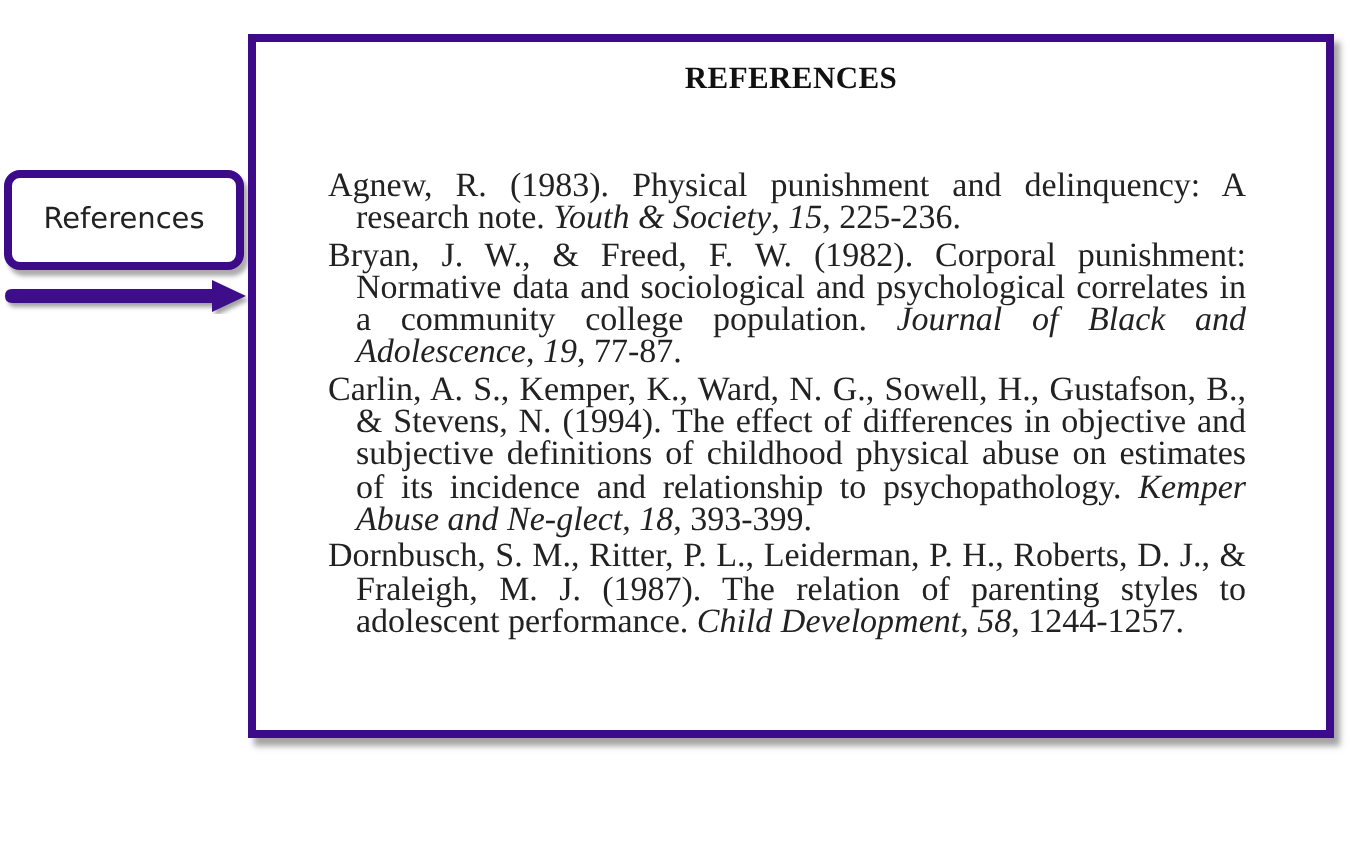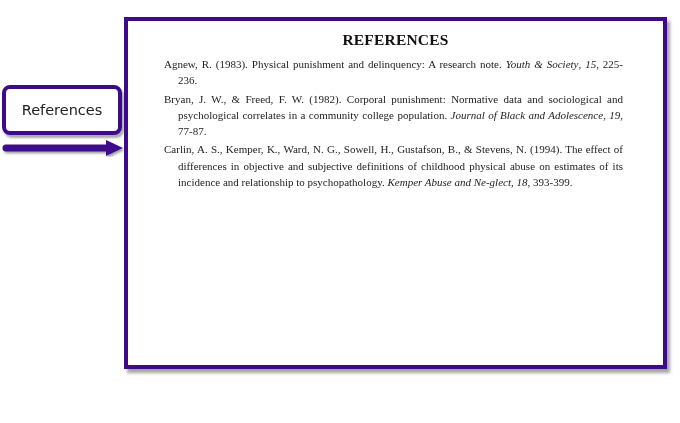--- a/index.html
+++ b/index.html
@@ -13,22 +13,22 @@
       border: 4px solid #3d0a8a;
       background: #ffffff;
       box-shadow: 3px 4px 3px rgba(90,90,90,0.55);
     }
     .doc-title {
       position: absolute; left: 0; right: 0; top: 10px;
       text-align: center; font-weight: bold; font-size: 15.5px; color: #111;
       letter-spacing: 0.2px;
     }
     .ref-list {
-      position: absolute; left: 36px; right: 40px; top: 35px;
-      font-size: 11px; line-height: 16.3px; color: #222;
+      position: absolute; left: 36px; right: 40px; top: 64px;
+      font-size: 17px; line-height: 16.3px; color: #222;
       text-align: justify;
     }
     .ref-entry {
       padding-left: 14px; text-indent: -14px; margin: 0 0 2px 0;
     }
     .ref-entry i { font-style: italic; }
     .callout {
       position: absolute; left: 2px; top: 85px; width: 112px; height: 42px;
       border: 4px solid #3d0a8a; border-radius: 8px; background: #fff;
       box-shadow: 2px 3px 2px rgba(90,90,90,0.5);
@@ -57,14 +57,15 @@
   </defs>
   <path d="M4 5.5 H104 V1 L121 9 L104 17 V12.5 H4 Q0.5 12.5 0.5 9 Q0.5 5.5 4 5.5 Z" fill="#3d0a8a" filter="url(#sh)"></path>
 </svg>
 
 <div class="doc-frame">
   <div class="doc-title">REFERENCES</div>
   <div class="ref-list">
     <p class="ref-entry"><span>Agnew, R. (1983). Physical punishment and delinquency: A research note. </span><i>Youth &amp; Society</i><span>, </span><i>15</i><span>, 225-236.</span></p>
     <p class="ref-entry"><span>Bryan, J. W., &amp; Freed, F. W. (1982). Corporal punishment: Normative data and sociological and psychological correlates in a community college population. </span><i>Journal of Black and Adolescence</i><span>, </span><i>19</i><span>, 77-87.</span></p>
     <p class="ref-entry"><span>Carlin, A. S., Kemper, K., Ward, N. G., Sowell, H., Gustafson, B., &amp; Stevens, N. (1994). The effect of differences in objective and subjective definitions of childhood physical abuse on estimates of its incidence and relationship to psychopathology. </span><i>Kemper Abuse and Ne-glect</i><span>, </span><i>18</i><span>, 393-399.</span></p>
+    <p class="ref-entry"><span>Dornbusch, S. M., Ritter, P. L., Leiderman, P. H., Roberts, D. J., &amp; Fraleigh, M. J. (1987). The relation of parenting styles to adolescent performance. </span><i>Child Development</i><span>, </span><i>58</i><span>, 1244-1257.</span></p>
   </div>
 </div>
 
 </body></html>

